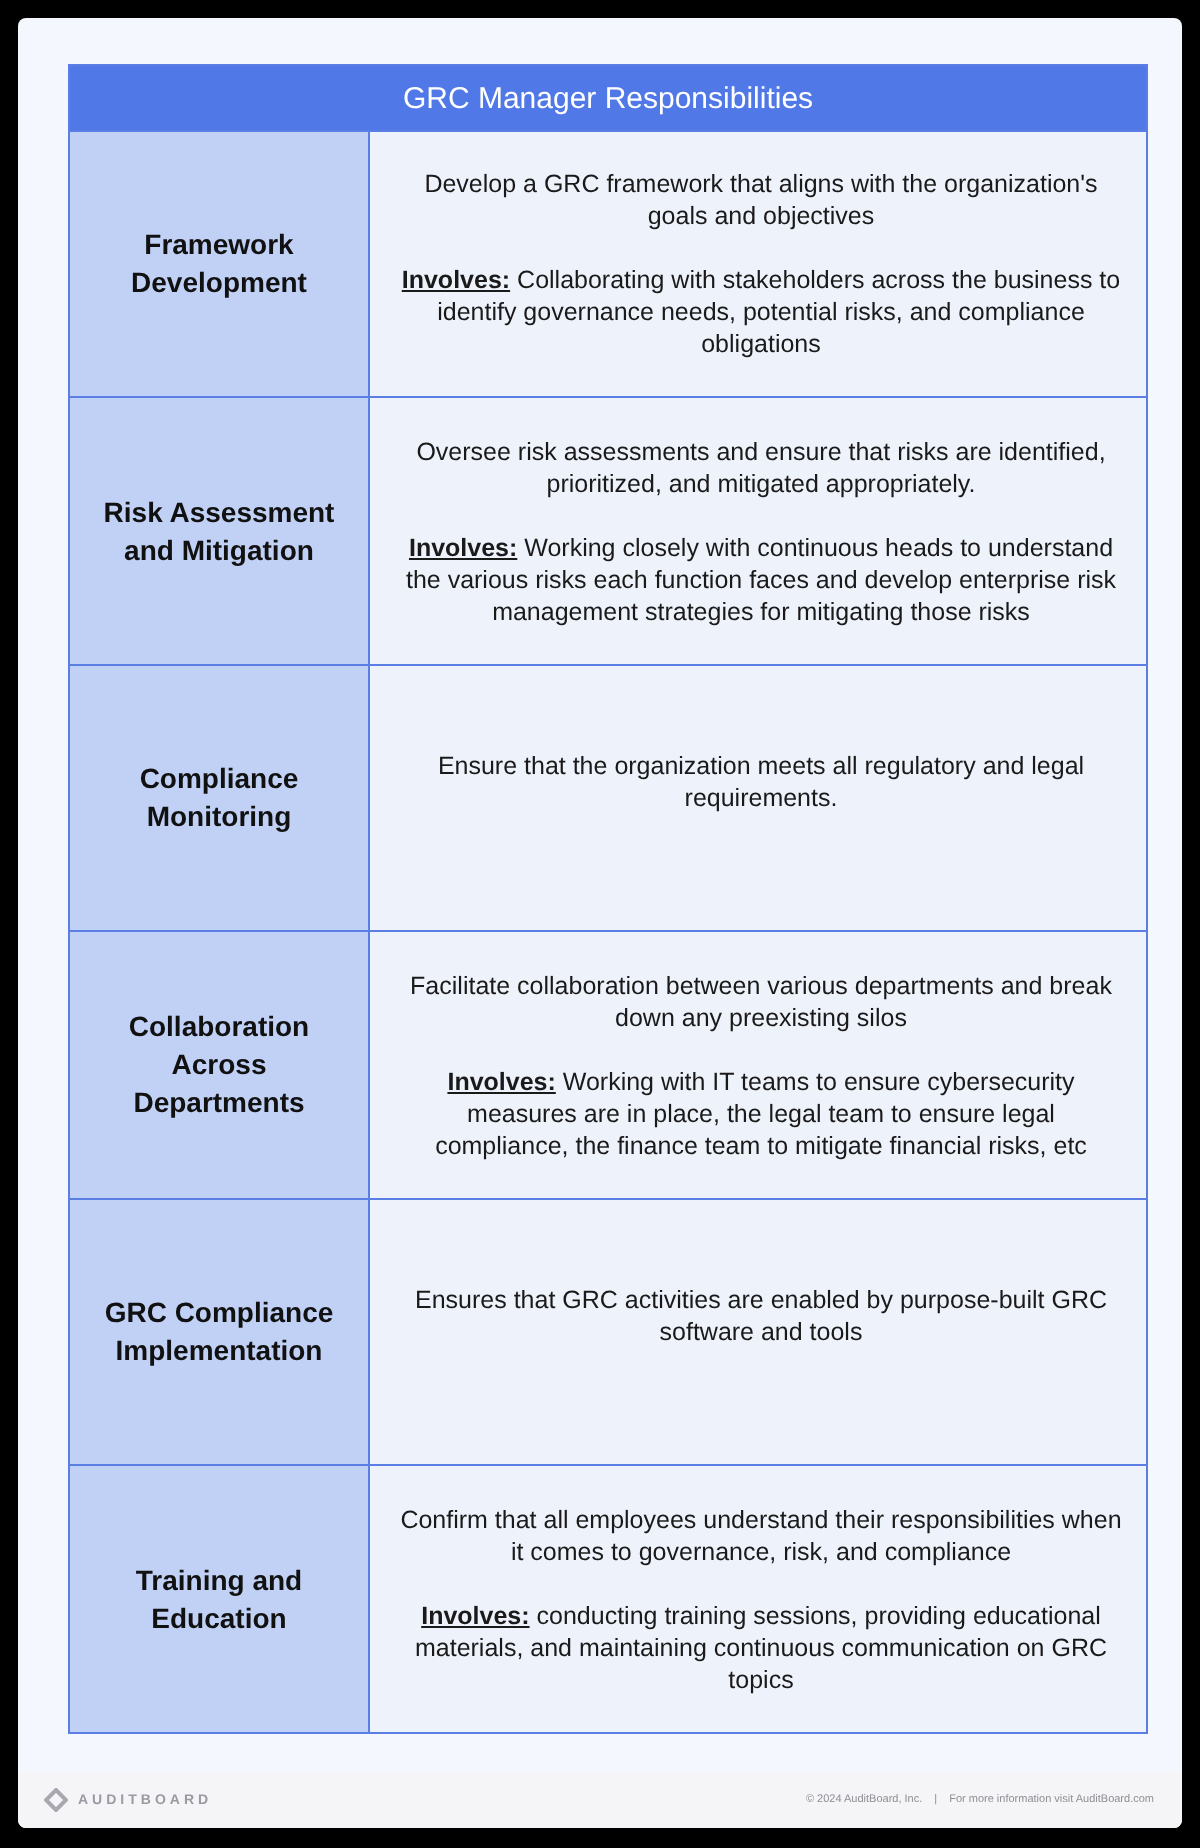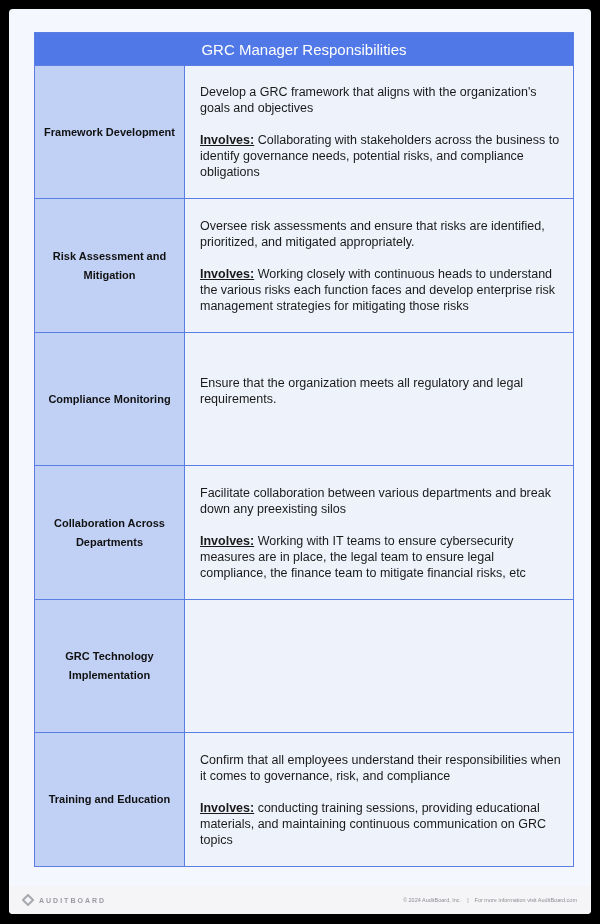--- a/index.html
+++ b/index.html
@@ -41,36 +41,36 @@
     }
     .row:last-child { border-bottom: none; }
     .row-label {
       width: 150px;
       flex: 0 0 150px;
       background: #c1d1f6;
       border-right: 1.5px solid #5b7ee5;
       display: flex; align-items: center; justify-content: center;
       text-align: center;
       font-weight: bold;
-      font-size: 11px;
+      font-size: 14px;
       color: #111111;
       line-height: 19px;
       padding: 0 8px;
       box-sizing: border-box;
     }
     .row-content {
       flex: 1;
       padding: 0 12px 0 15px;
       display: flex; flex-direction: column; justify-content: center;
       font-size: 12.5px;
       line-height: 16px;
       color: #1a1a1a;
       background: #eef2fb;
     }
-    .row-content p { margin: 0; }
+    .row-content p { margin: 0; text-align: center; }
     .row-content p.desc { margin-bottom: 16px; }
     .involves-label { font-weight: bold; text-decoration: underline; }
     .footer {
       position: absolute;
       left: 0; right: 0; bottom: 0;
       height: 28px;
       background: #f5f5f7;
       display: flex; align-items: center; justify-content: space-between;
       padding: 0 14px 0 13px;
       box-sizing: border-box;
@@ -118,22 +118,23 @@
 
     <div class="row" style="height:134px;">
       <div class="row-label">Collaboration Across Departments</div>
       <div class="row-content">
         <p class="desc">Facilitate collaboration between various departments and break down any preexisting silos</p>
         <p><span class="involves-label">Involves:</span> <span>Working with IT teams to ensure cybersecurity measures are in place, the legal team to ensure legal compliance, the finance team to mitigate financial risks, etc</span></p>
       </div>
     </div>
 
     <div class="row" style="height:133px;">
-      <div class="row-label">GRC Technology Implementation</div>
+      <div class="row-label">GRC Compliance Implementation</div>
       <div class="row-content">
+        <p class="desc">Ensures that GRC activities are enabled by purpose-built GRC software and tools</p>
       </div>
     </div>
 
     <div class="row" style="height:133px;">
       <div class="row-label">Training and Education</div>
       <div class="row-content">
         <p class="desc">Confirm that all employees understand their responsibilities when it comes to governance, risk, and compliance</p>
         <p><span class="involves-label">Involves:</span> <span>conducting training sessions, providing educational materials, and maintaining continuous communication on GRC topics</span></p>
       </div>
     </div>

